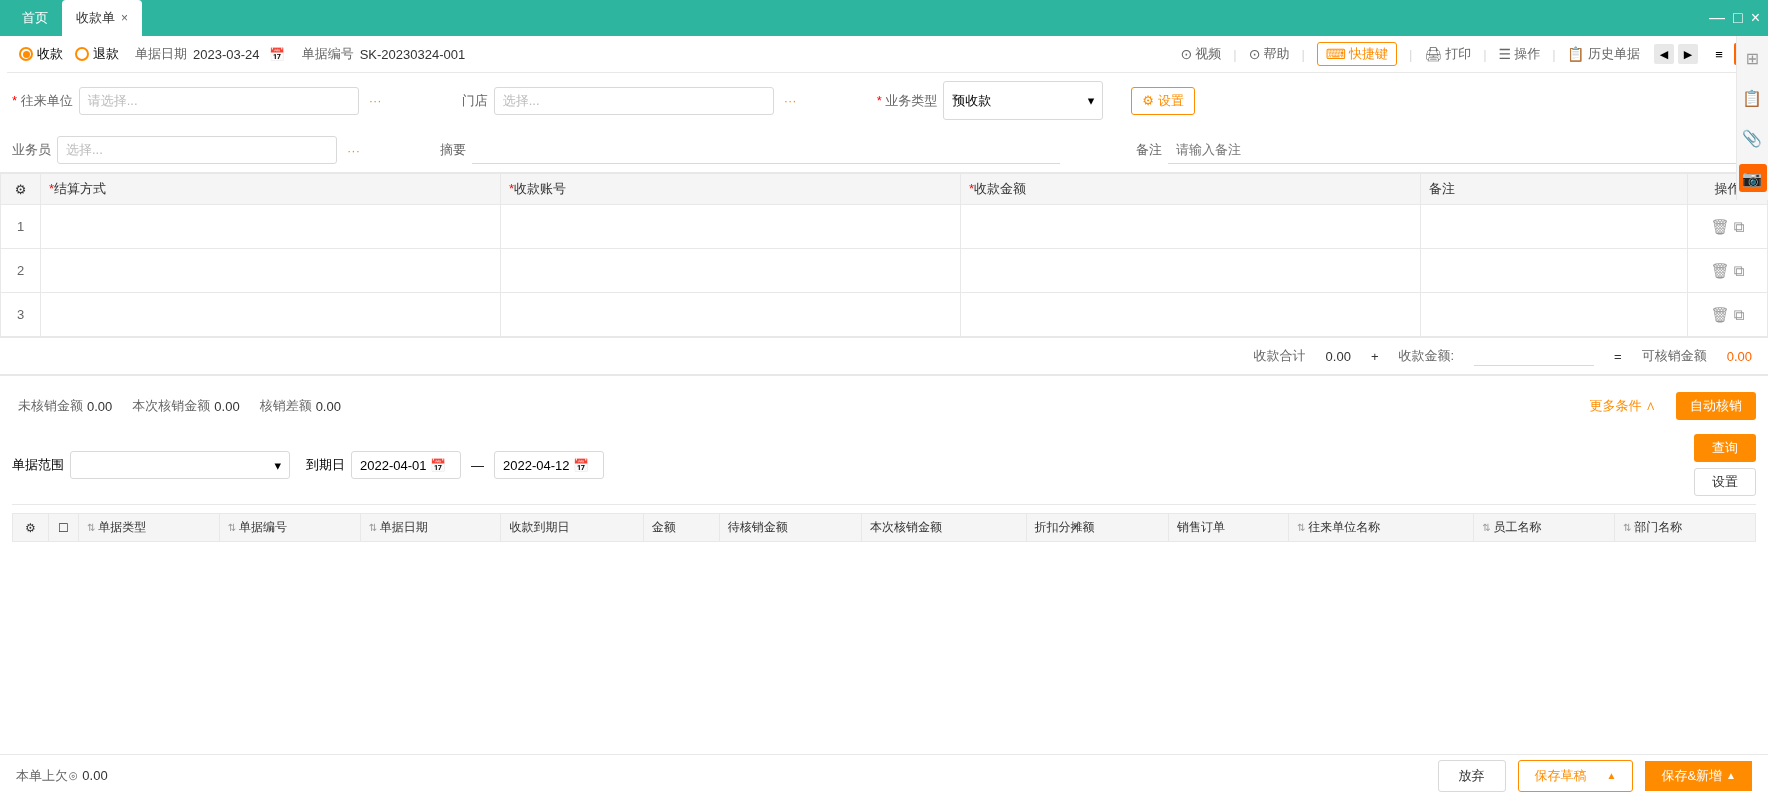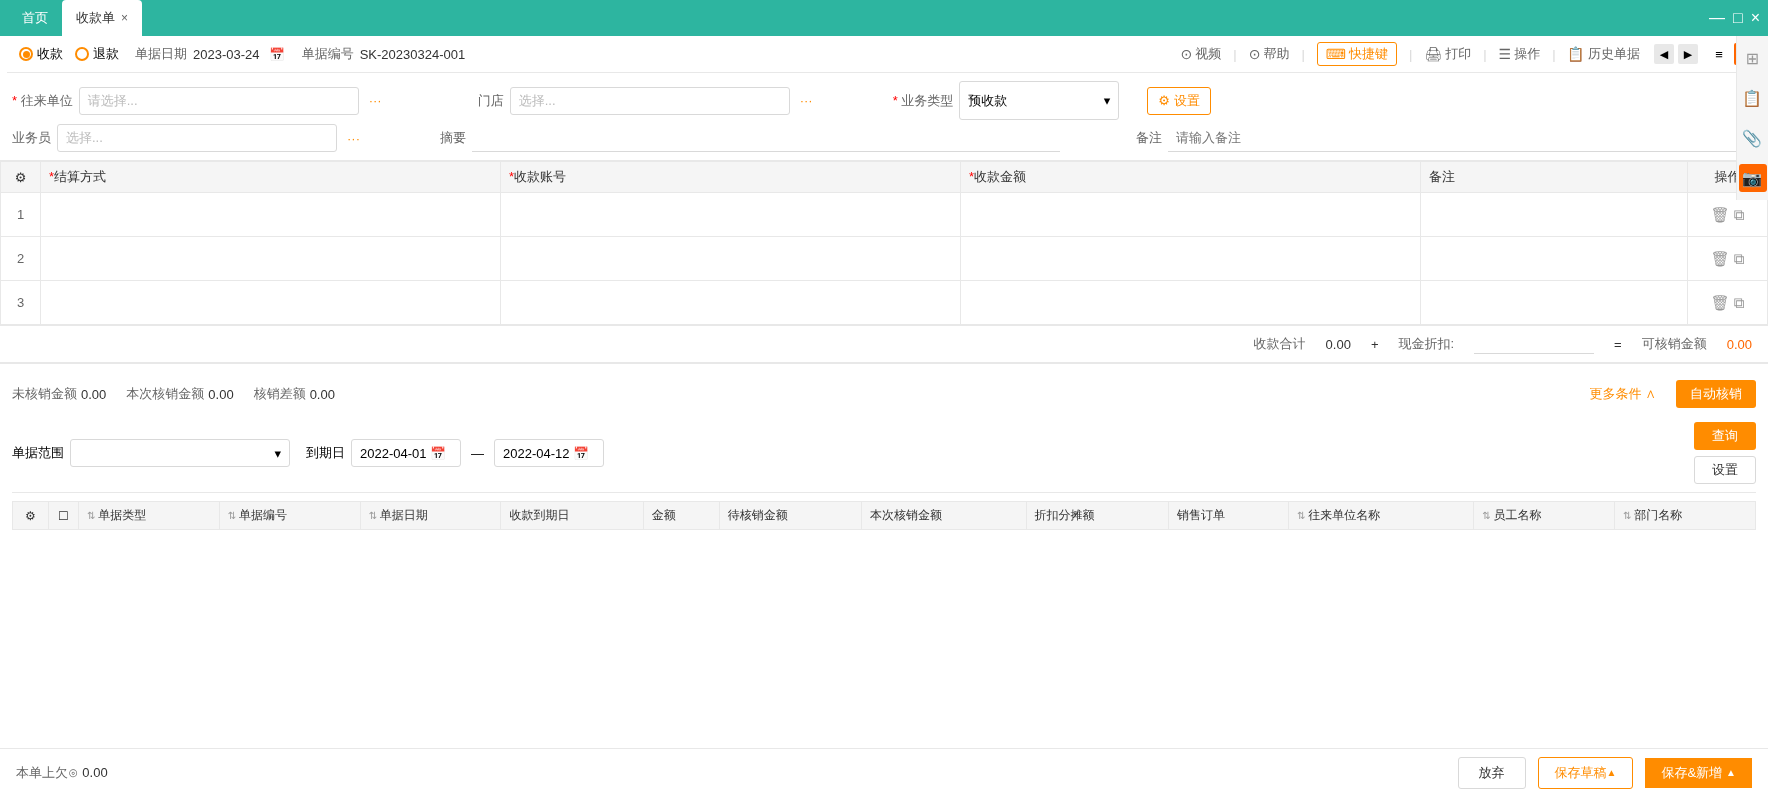--- a/index.html
+++ b/index.html
@@ -38,21 +38,21 @@
     .toolbar-btn .icon { font-size: 14px; }
     .toolbar-btn.highlight { color: #ff8c00; border: 1px solid #ff8c00; padding: 2px 8px; border-radius: 3px; }
     .nav-arrows { display: flex; gap: 4px; margin-left: 4px; }
     .nav-arrow { width: 20px; height: 20px; background: #e8e8e8; display: flex; align-items: center; justify-content: center; cursor: pointer; border-radius: 2px; font-size: 11px; }
     .view-icons { display: flex; gap: 4px; }
     .view-icon { width: 22px; height: 22px; display: flex; align-items: center; justify-content: center; cursor: pointer; border-radius: 2px; font-size: 13px; }
     .view-icon.active { background: #ff6600; color: #fff; }
 
     
     .form-area {
-      padding: 8px 12px; border-bottom: 1px solid #e8e8e8; display: flex; flex-direction: column; gap: 4px; flex-shrink: 0;
+      padding: 8px 12px; border-bottom: 1px solid #e8e8e8; display: flex; flex-direction: column; gap: 16px; flex-shrink: 0;
     }
     .form-row { display: flex; align-items: center; gap: 16px; }
     .form-field { display: flex; align-items: center; gap: 6px; }
     .form-field label { color: #666; white-space: nowrap; }
     .form-field label.required::before { content: '* '; color: red; }
     .form-input {
       border: 1px solid #d9d9d9; border-radius: 3px; padding: 3px 8px; height: 28px; color: #ccc;
       display: flex; align-items: center; background: #fff; min-width: 200px;
     }
     .form-input-wide { min-width: 280px; padding-left: 8px; }
@@ -93,47 +93,47 @@
     .sum-input { border: none; border-bottom: 1px solid #d9d9d9; width: 120px; padding: 2px 6px; }
 
     
     .writeoff-section { padding: 10px 12px; flex: 1; overflow: auto; border-top: 2px solid #e8e8e8; }
     .writeoff-header { display: flex; align-items: center; gap: 12px; margin-bottom: 8px; }
     .writeoff-title { font-size: 15px; font-weight: 600; color: #333; }
     .info-icon { width: 16px; height: 16px; border-radius: 50%; border: 1px solid #999; color: #999; display: inline-flex; align-items: center; justify-content: center; font-size: 11px; cursor: pointer; }
     .tab-link { color: #ff8c00; cursor: pointer; font-size: 13px; }
     .tab-link span { background: #fff0e0; border-radius: 3px; padding: 1px 4px; }
 
-    .writeoff-stats { display: flex; align-items: center; gap: 20px; padding: 6px 0; color: #666; }
+    .writeoff-stats { display: flex; align-items: center; gap: 20px; padding: 6px 0; color: #666; margin-left: 6px; }
     .stat-item { display: flex; align-items: center; gap: 4px; }
     .stat-value { color: #333; }
     .more-conditions { margin-left: auto; color: #ff8c00; cursor: pointer; font-size: 13px; }
     .auto-btn { background: #ff8c00; color: #fff; border: none; border-radius: 3px; padding: 4px 14px; cursor: pointer; height: 28px; }
 
     .filter-row { display: flex; align-items: center; gap: 16px; padding: 8px 0; border-bottom: 1px solid #e8e8e8; }
     .filter-field { display: flex; align-items: center; gap: 6px; }
     .filter-select { border: 1px solid #d9d9d9; border-radius: 3px; padding: 3px 8px; height: 28px; min-width: 220px; display: flex; align-items: center; justify-content: space-between; cursor: pointer; background: #fff; }
     .date-input { border: 1px solid #d9d9d9; border-radius: 3px; padding: 3px 8px; height: 28px; min-width: 110px; display: flex; align-items: center; gap: 4px; background: #fff; cursor: pointer; }
     .query-btn { background: #ff8c00; color: #fff; border: none; border-radius: 3px; padding: 4px 18px; cursor: pointer; height: 28px; font-family: Liberation Serif, serif; }
     .settings-btn2 { border: 1px solid #d9d9d9; background: #fff; color: #333; border-radius: 3px; padding: 4px 14px; cursor: pointer; height: 28px; }
 
     
     .bottom-table { width: 100%; border-collapse: collapse; margin-top: 8px; }
     .bottom-table th { background: #f5f5f5; border: 1px solid #e8e8e8; padding: 5px 8px; text-align: left; color: #333; font-weight: normal; white-space: nowrap; font-size: 12px; }
     .bottom-table th.sortable::before { content: '⇅ '; font-size: 10px; color: #999; }
 
     
     .bottom-bar {
       position: fixed; bottom: 0; left: 0; right: 0; background: #fff; border-top: 1px solid #e8e8e8;
-      display: flex; align-items: center; padding: 8px 16px; gap: 12px; height: 48px;
+      display: flex; align-items: center; padding: 8px 16px; gap: 12px; height: 42px;
     }
     .total-info { display: flex; align-items: center; gap: 4px; color: #666; }
     .total-value { color: #333; font-weight: 500; }
     .btn-abandon { border: 1px solid #d9d9d9; background: #fff; color: #333; border-radius: 3px; padding: 6px 20px; cursor: pointer; margin-left: auto; }
-    .btn-draft { border: 1px solid #ff8c00; background: #fff; color: #ff8c00; border-radius: 3px; padding: 6px 16px; cursor: pointer; display: flex; align-items: center; gap: 0; }
+    .btn-draft { border: 1px solid #ff8c00; background: #fff; color: #ff8c00; border-radius: 3px; padding: 6px 16px; cursor: pointer; display: flex; align-items: center; gap: 20px; }
     .btn-save-new { background: #ff8c00; color: #fff; border: none; border-radius: 0; padding: 6px 16px; cursor: pointer; display: flex; align-items: center; gap: 4px; }
     .chevron { font-size: 10px; }
 
     
     .right-panel {
       position: fixed; right: 0; top: 36px; width: 32px; background: #f5f5f5;
       border-left: 1px solid #e8e8e8; display: flex; flex-direction: column; align-items: center;
       padding: 8px 0; gap: 12px;
     }
     .right-panel-icon { color: #999; cursor: pointer; font-size: 16px; display: flex; align-items: center; justify-content: center; width: 28px; height: 28px; }
@@ -225,21 +225,21 @@
   <div class="form-area">
     <div class="form-row">
       <div class="form-field">
         <label class="required">往来单位</label>
         <div class="form-input form-input-wide">
           <span style="color:#bbb">请选择...</span>
         </div>
         <span class="dots-btn">···</span>
       </div>
 
-      <div class="form-field" style="margin-left:76px">
+      <div class="form-field" style="margin-left:60px">
         <label>门店</label>
         <div class="form-input form-input-wide">
           <span style="color:#bbb">选择...</span>
         </div>
         <span class="dots-btn">···</span>
       </div>
 
       <div class="form-field" style="margin-left:60px">
         <label class="required">业务类型</label>
         <div class="business-select" style="min-width:160px">
@@ -334,21 +334,21 @@
           </td>
         </tr>
       </tbody>
     </table>
   </div>
 
   <div class="sum-row">
     <span class="sum-label">收款合计</span>
     <span class="sum-value">0.00</span>
     <span>+</span>
-    <span class="sum-label">现金折扣:</span>
+    <span class="sum-label">收款金额:</span>
     <input class="sum-input" type="text" style="">
     <span>=</span>
     <span class="sum-label">可核销金额</span>
     <span class="sum-orange">0.00</span>
   </div>
 
   <div class="writeoff-section">
 
     <div class="writeoff-stats">
       <div class="stat-item">

